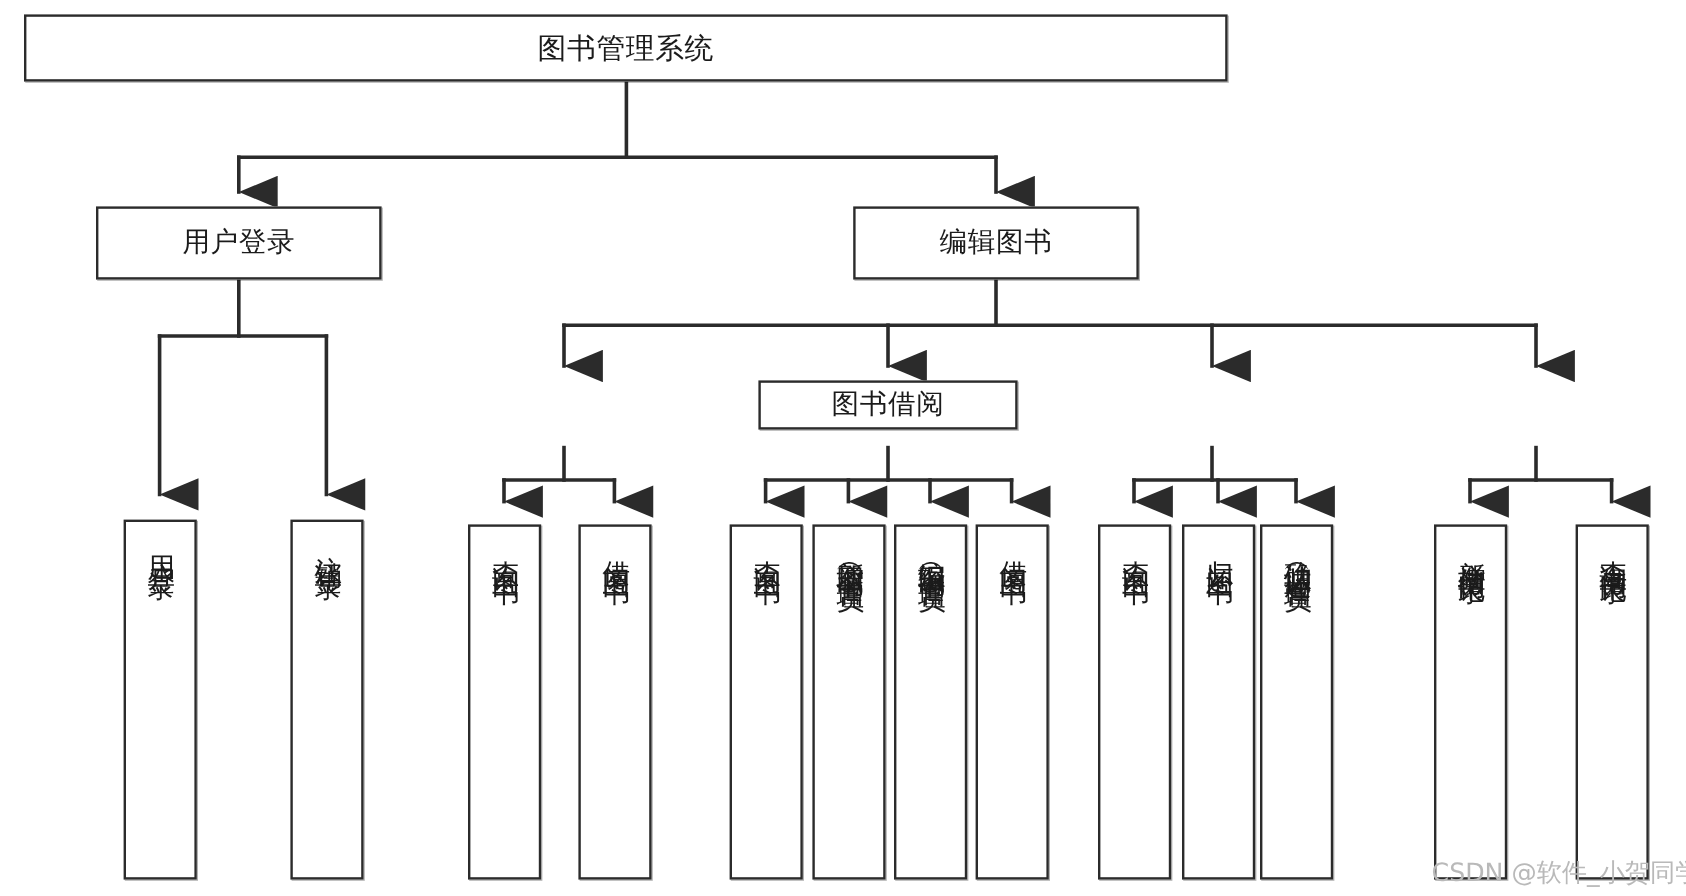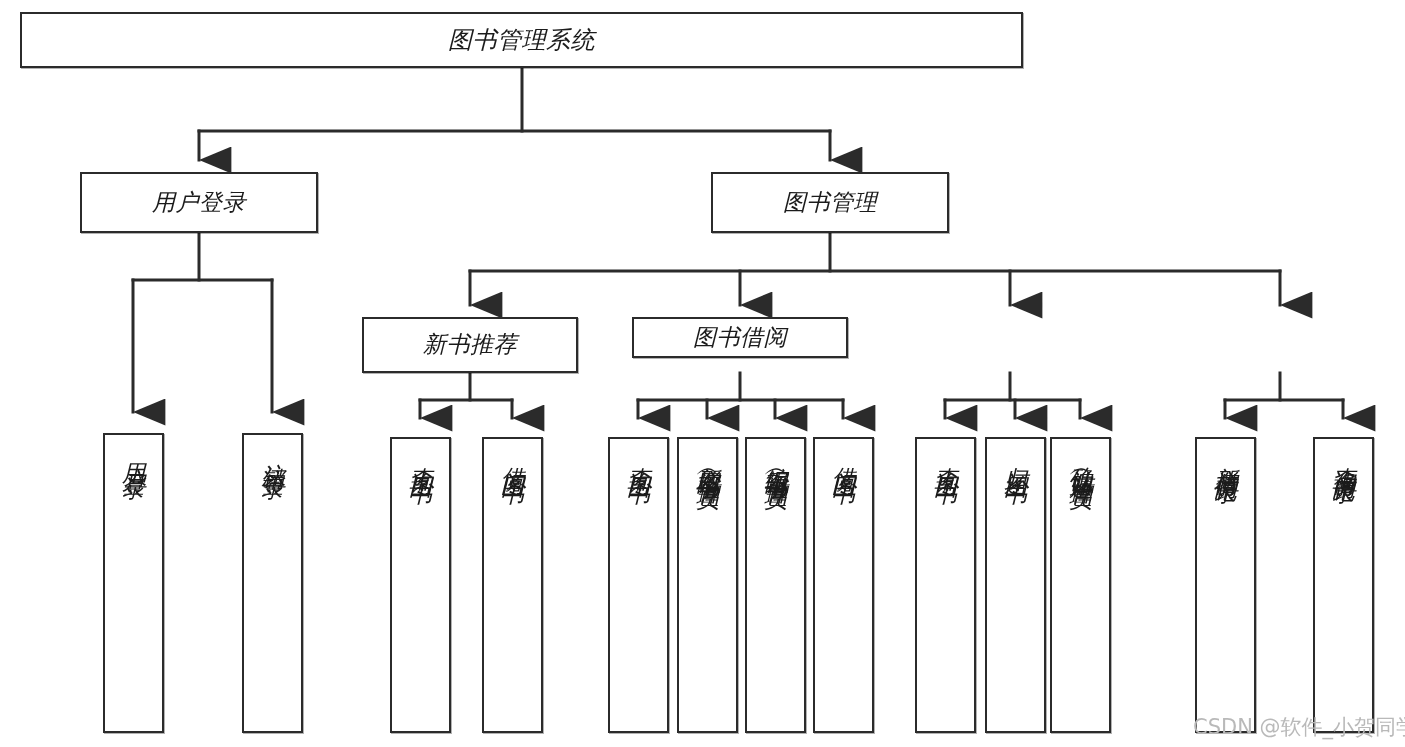--- a/index.html
+++ b/index.html
@@ -34,21 +34,20 @@
     align-items: center;
     justify-content: center;
     color: #1b1b1b;
     box-shadow: 1px 1px 0 rgba(0,0,0,0.30);
   }
   .node .lbl {
     display: block;
     text-align: center;
     line-height: 1.18;
     white-space: nowrap;
-    font-style: italic;
   }
   
   .node.h .lbl {
     font-size: 23px;
     letter-spacing: 0.5px;
   }
   .node.root .lbl {
     font-size: 24px;
   }
   
@@ -139,26 +138,23 @@
   </svg>
 
   <div class="node h root" style="left:20px; top:12px; width:1003px; height:56px;">
     <span class="lbl">图书管理系统</span>
   </div>
 
   <div class="node h" style="left:80px; top:172px; width:238px; height:61px;">
     <span class="lbl">用户登录</span>
   </div>
   <div class="node h" style="left:711px; top:172px; width:238px; height:61px;">
-    <span class="lbl">图书管理</span>
-  </div>
-
-  <div class="node h" style="left:362px; top:317px; width:216px; height:56px;">
-    <span class="lbl">新书推荐</span>
-  </div>
+    <span class="lbl">编辑图书</span>
+  </div>
+
   <div class="node h" style="left:632px; top:317px; width:216px; height:41px;">
     <span class="lbl">图书借阅</span>
   </div>
 
   <div class="node v" style="left:103px; top:433px; width:61px; height:300px;">
     <span class="lbl">用户登录</span>
   </div>
   <div class="node v" style="left:242px; top:433px; width:61px; height:300px;">
     <span class="lbl">注销登录</span>
   </div>

